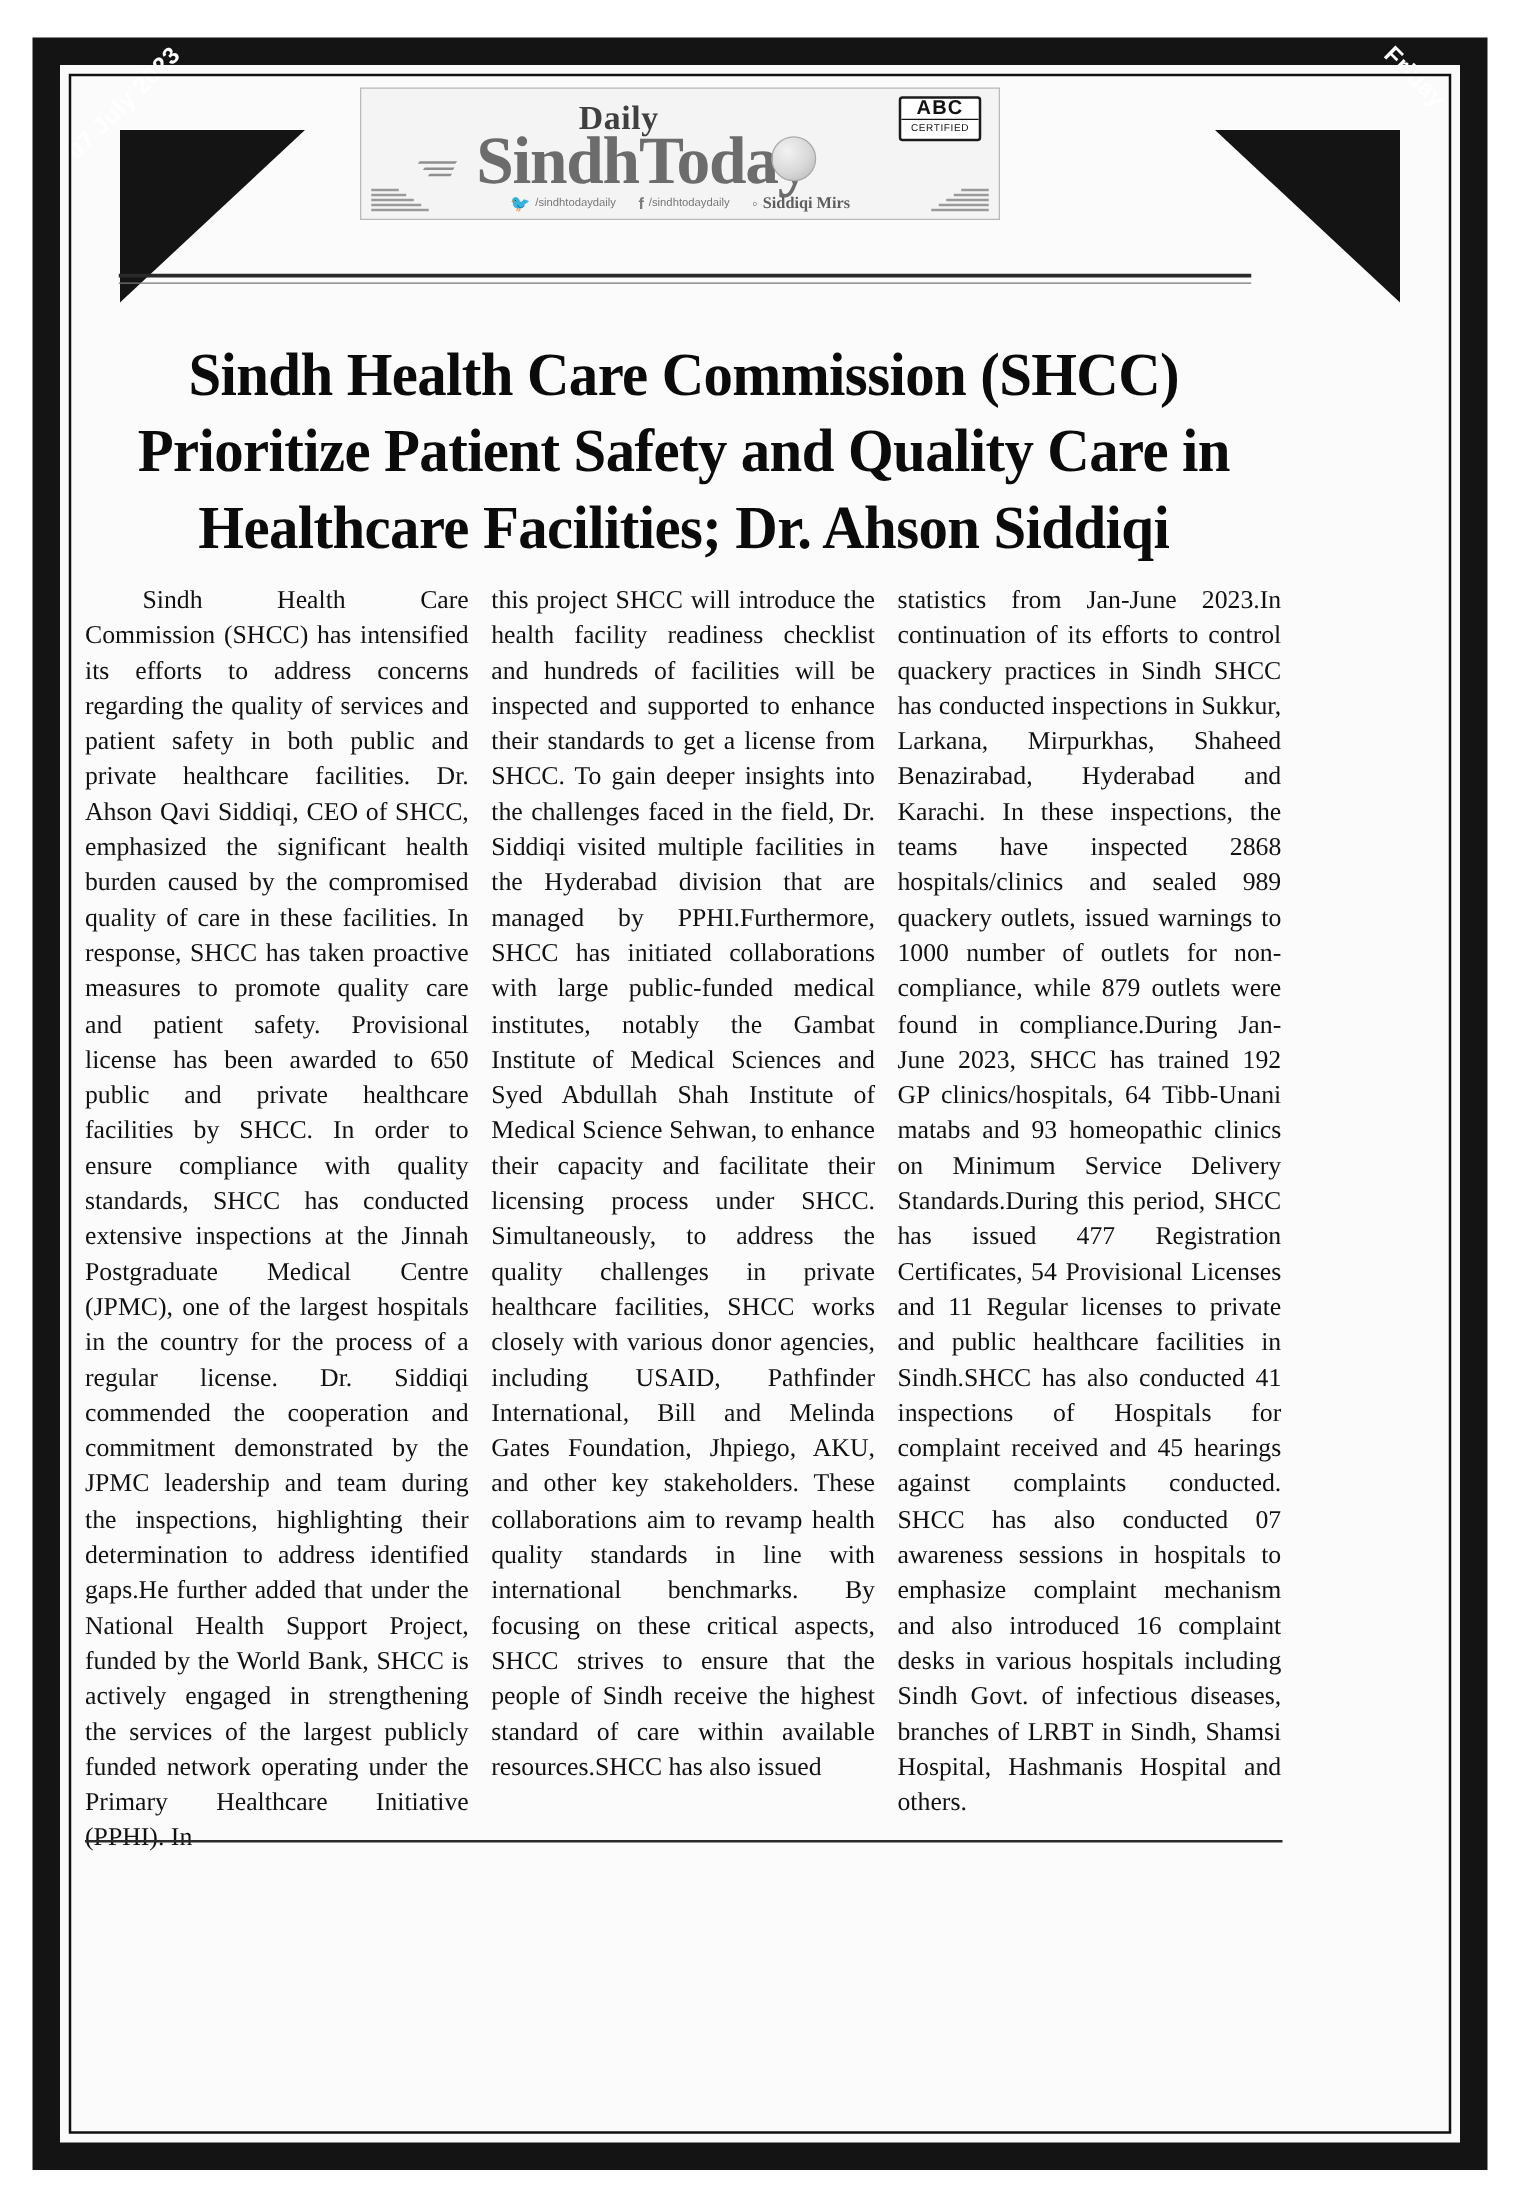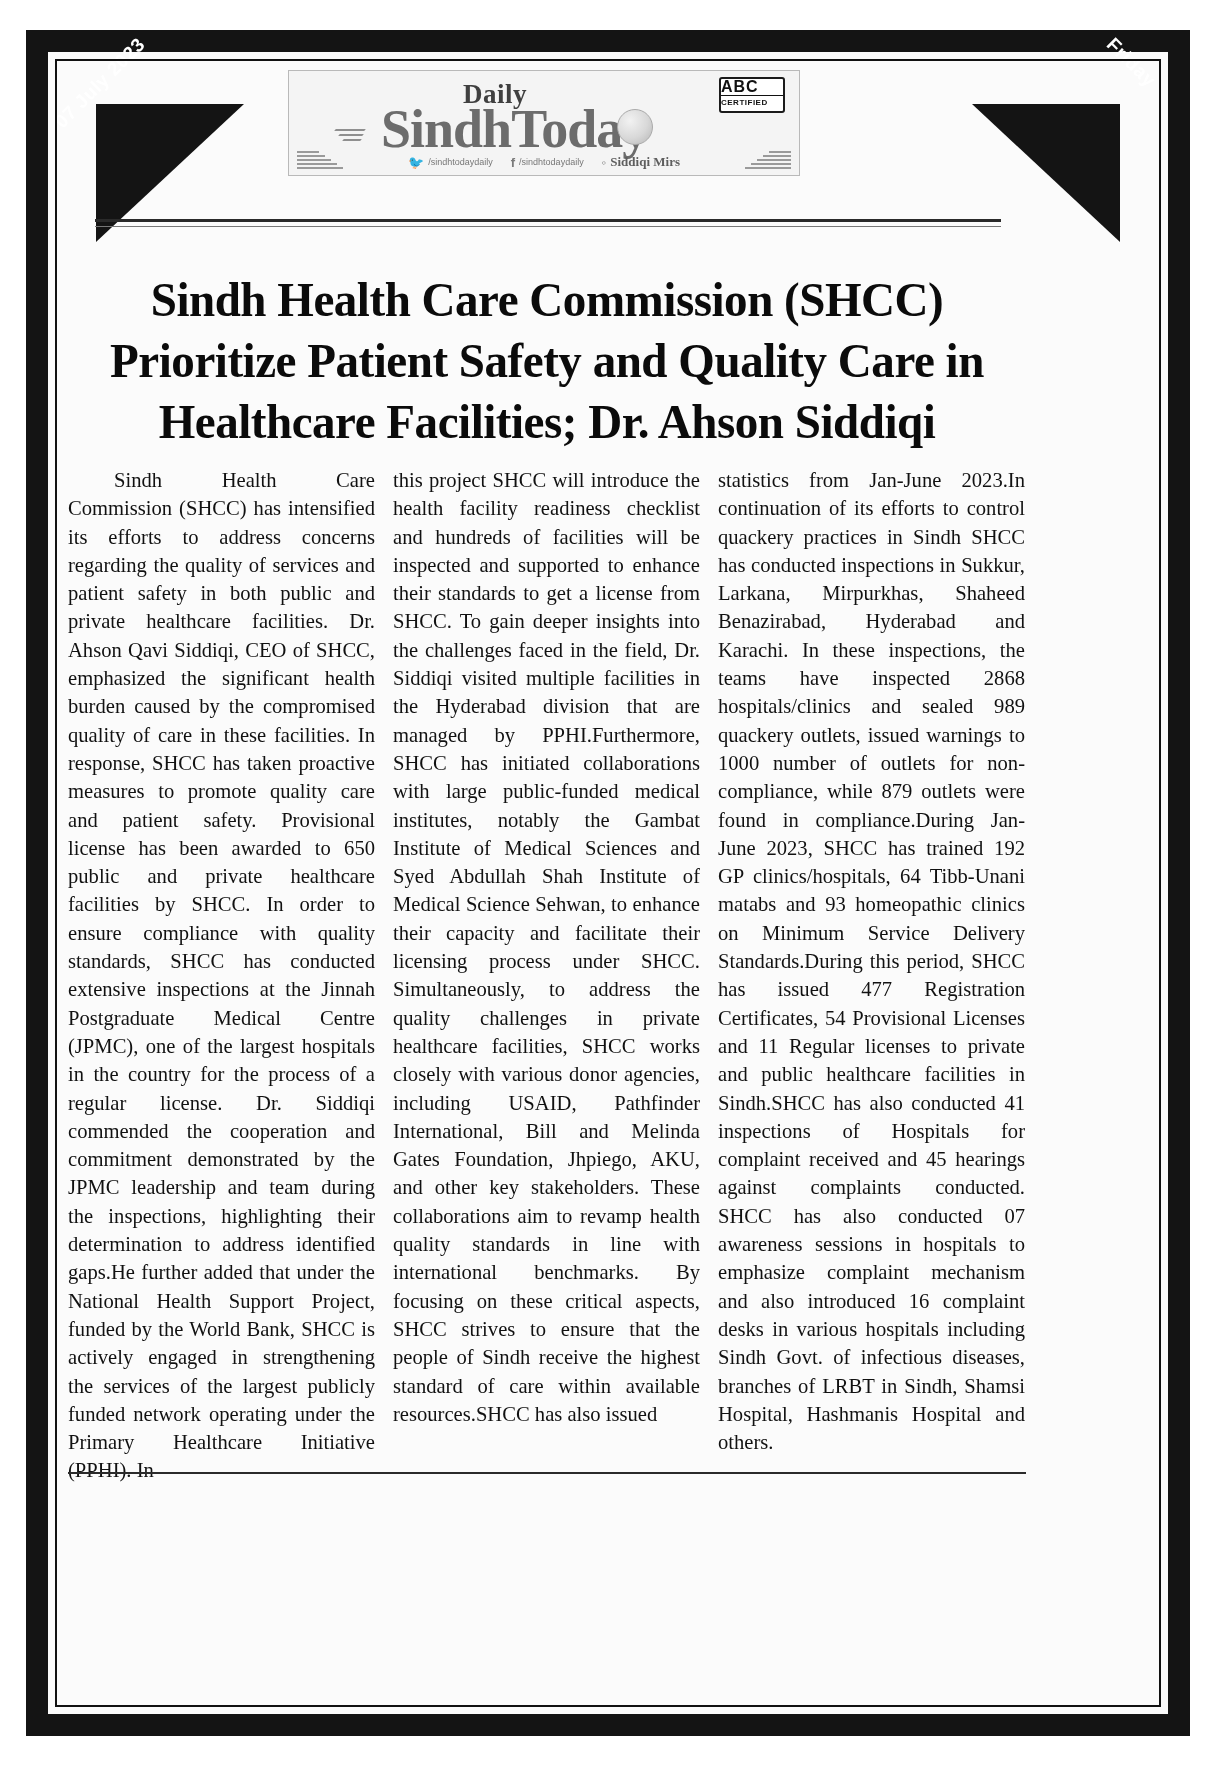--- a/index.html
+++ b/index.html
@@ -140,33 +140,33 @@
   .swoosh i:nth-child(2){width:24px;margin-left:4px;}
   .swoosh i:nth-child(3){width:18px;margin-left:8px;}
 
   .abc-badge{
     position:absolute;
     right:14px;top:6px;
     width:62px;height:32px;
     border:2px solid #1b1b1b;
     border-radius:3px;
     background:#fff;
-    text-align:left;
+    text-align:center;
     overflow:hidden;
   }
   .abc-badge .abc{
     font-family:"Liberation Sans", sans-serif;
     font-weight:bold;font-size:16px;
     color:#111;line-height:16px;
     letter-spacing:1px;
     border-bottom:1px solid #111;
   }
   .abc-badge .cert{
     font-family:"Liberation Sans", sans-serif;
-    font-weight:bold;font-size:8px;
+    font-weight:normal;font-size:8px;
     color:#111;line-height:13px;
     letter-spacing:0.5px;
   }
 
   .mast-social{
     position:absolute;
     left:0;bottom:5px;width:100%;
     display:flex;align-items:center;
     justify-content:center;
     gap:18px;

